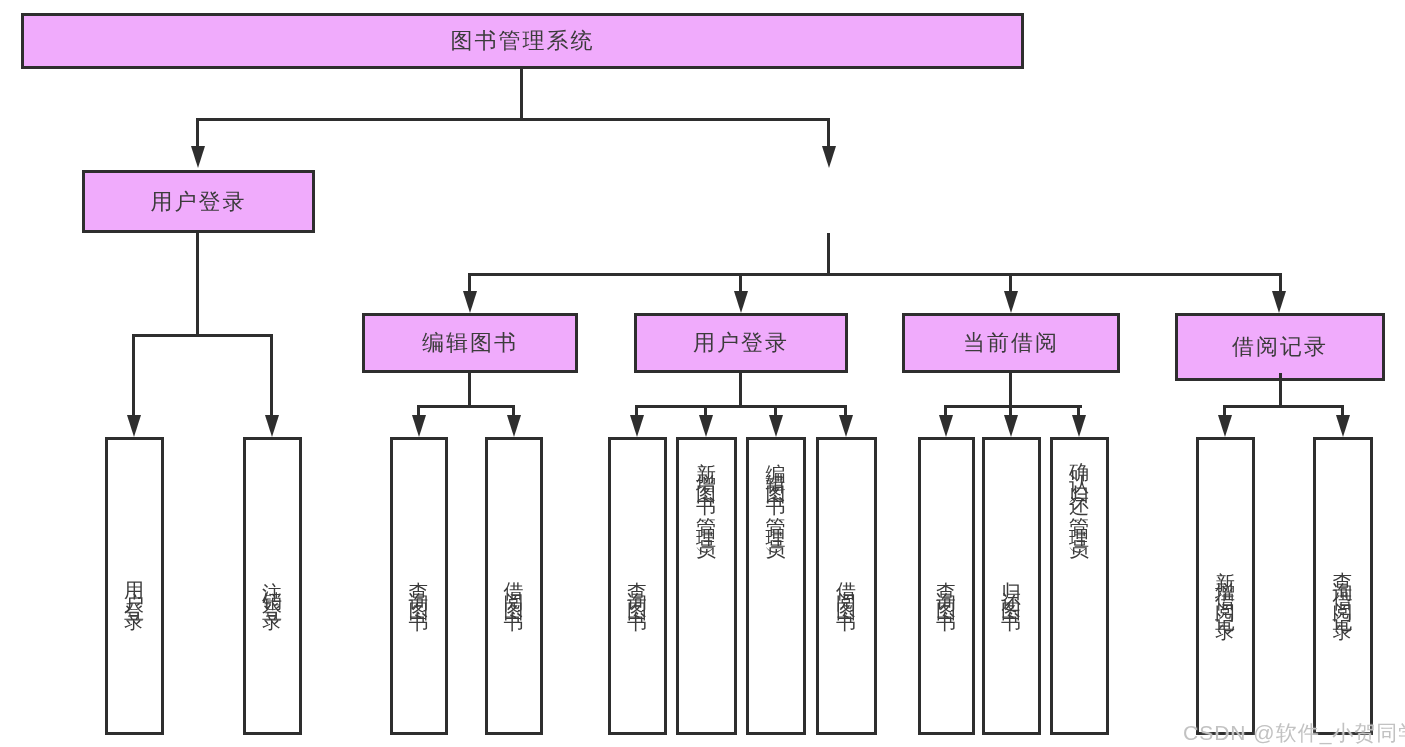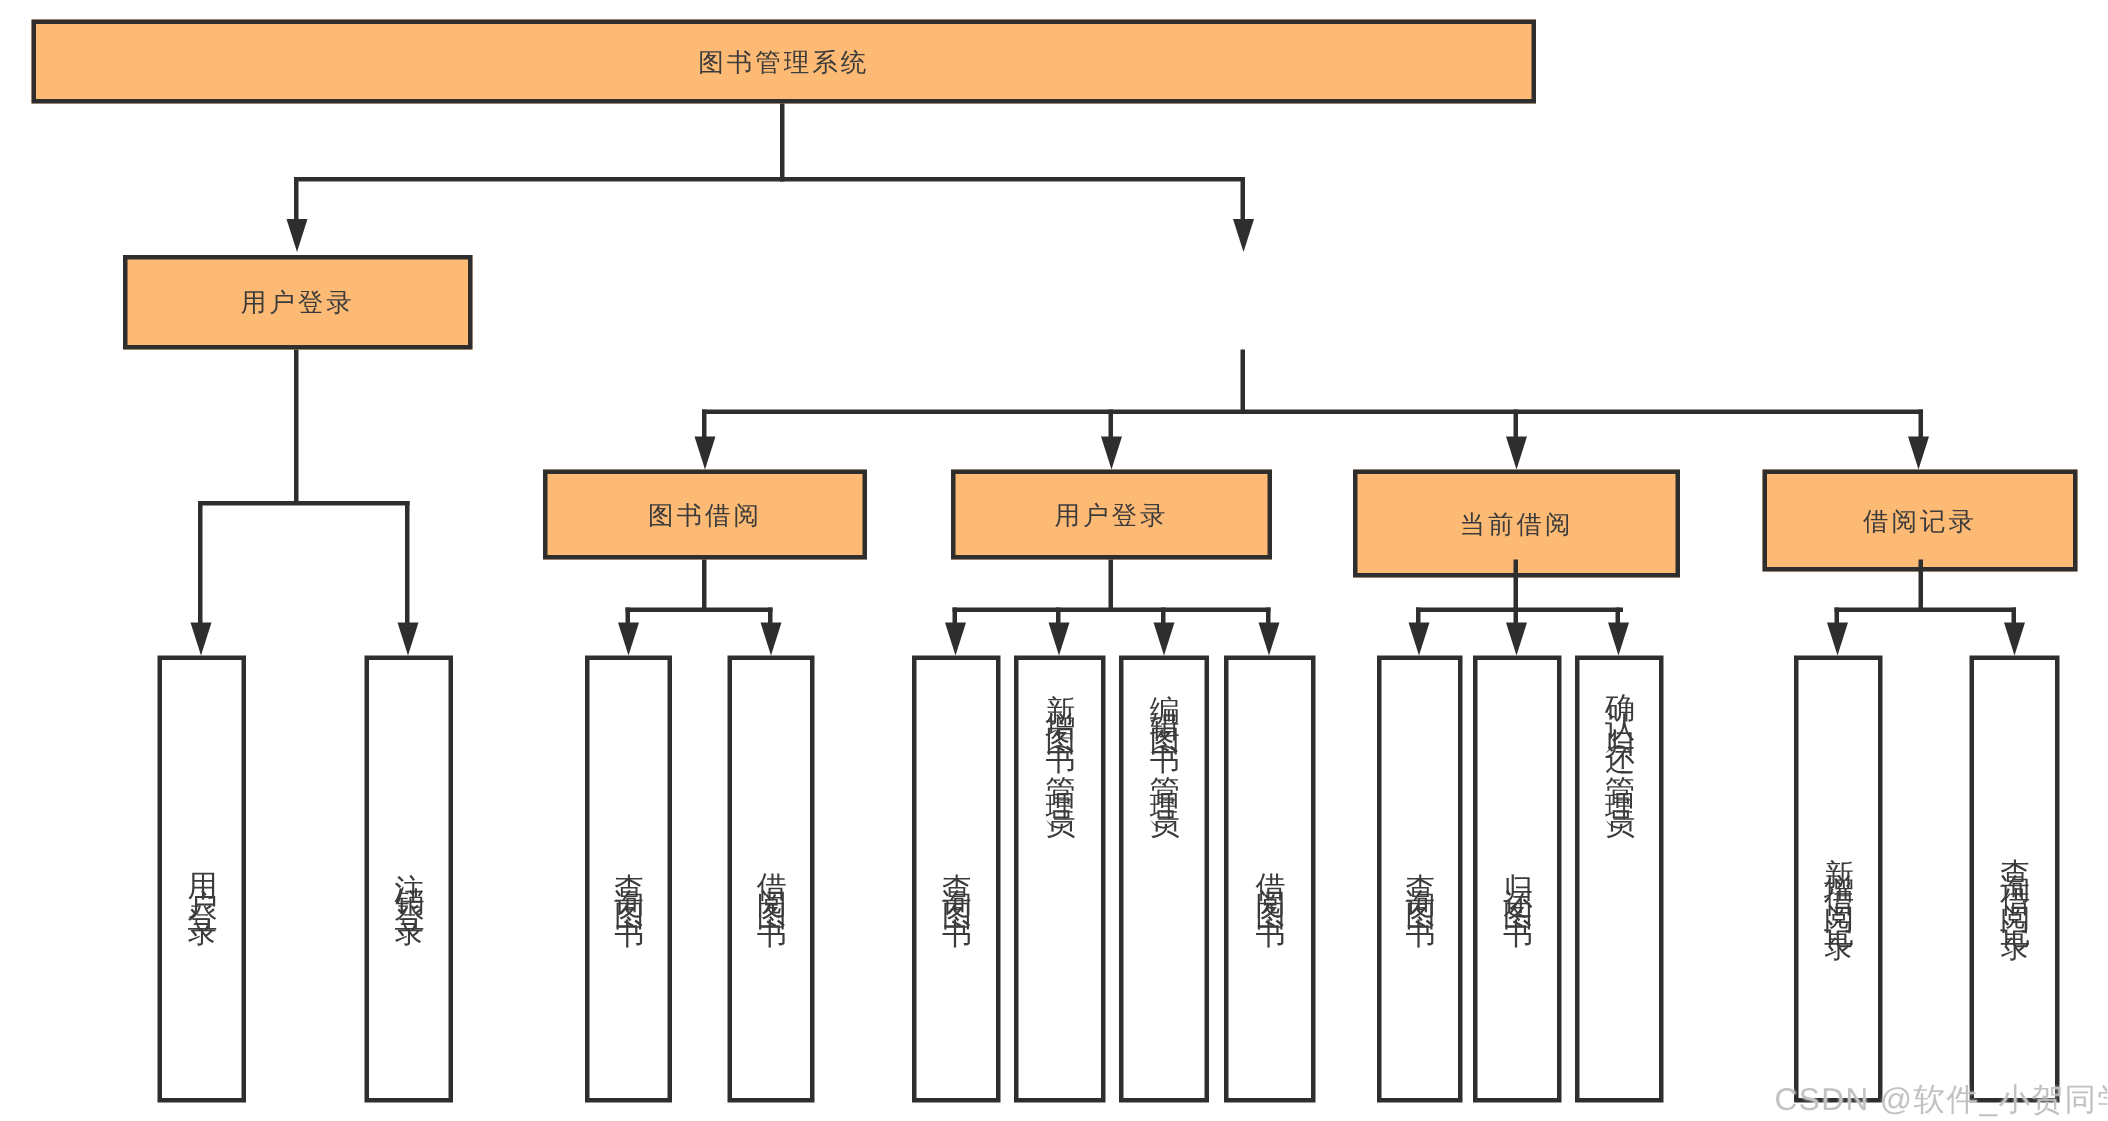--- a/index.html
+++ b/index.html
@@ -11,24 +11,24 @@
   *{margin:0;padding:0;box-sizing:border-box;}
   body{background:#fff;font-family:"Liberation Sans", sans-serif;}
   #canvas{
     position:relative;
     width:1405px;height:747px;
     background:var(--bg);
     overflow:hidden;
   }
   .box-h{
     position:absolute;
-    background:#fdba74;
+    background:#f0abfc;
     border:3px solid var(--line);
     display:flex;align-items:center;justify-content:center;
-    font-size:17px;color:var(--text);
+    font-size:22px;color:var(--text);
     letter-spacing:2px;
     white-space:nowrap;
   }
   .box-v{
     position:absolute;
     top:437px;height:298px;
     background:#fff;
     border:3px solid var(--line);
     writing-mode:vertical-rl;
     display:flex;align-items:center;justify-content:center;
@@ -63,25 +63,25 @@
 </head>
 <body>
 
 <div id="canvas">
 
   <div class="box-h" style="left:21px;top:13px;width:1003px;height:56px;">图书管理系统</div>
 
   <div class="box-h" style="left:82px;top:170px;width:233px;height:63px;">用户登录</div>
 
 
-  <div class="box-h" style="left:362px;top:313px;width:216px;height:60px;">图书借阅</div>
+  <div class="box-h" style="left:362px;top:313px;width:216px;height:60px;">编辑图书</div>
 
   <div class="box-h" style="left:634px;top:313px;width:214px;height:60px;">用户登录</div>
 
-  <div class="box-h" style="left:902px;top:313px;width:218px;height:72px;">当前借阅</div>
+  <div class="box-h" style="left:902px;top:313px;width:218px;height:60px;">当前借阅</div>
 
   <div class="box-h" style="left:1175px;top:313px;width:210px;height:68px;">借阅记录</div>
 
   <div class="box-v" style="left:105px;width:59px;">用户登录</div>
   <div class="box-v" style="left:243px;width:59px;">注销登录</div>
 
   <div class="box-v" style="left:390px;width:58px;">查询图书</div>
   <div class="box-v" style="left:485px;width:58px;">借阅图书</div>
 
   <div class="box-v" style="left:608px;width:59px;">查询图书</div>

